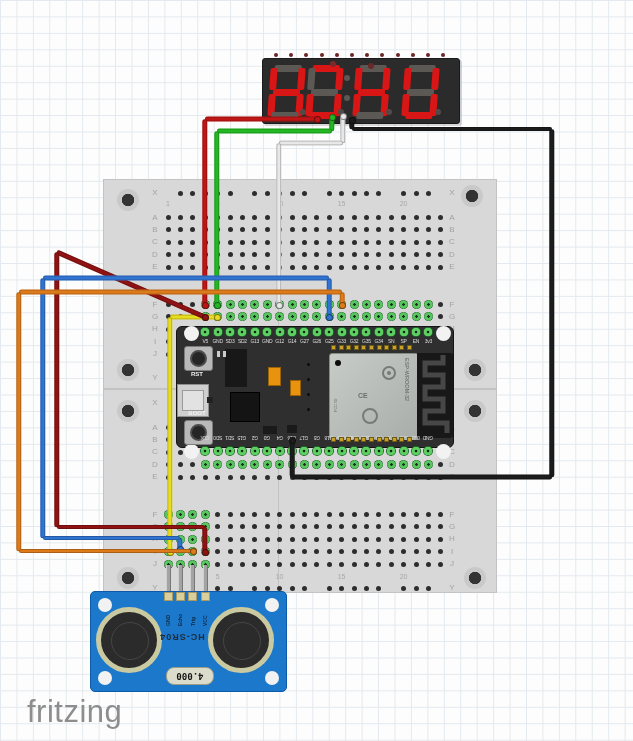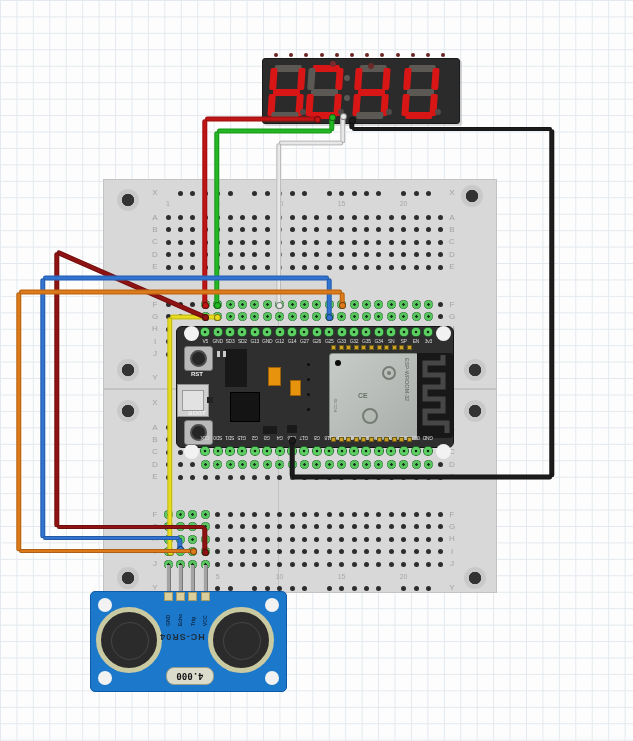--- a/index.html
+++ b/index.html
@@ -166,20 +166,21 @@
     <div class="xducer" style="left:4.5px;top:15px;">
         <div class="xinner"></div>
       </div>
     <div class="xducer" style="left:117px;top:15px;">
         <div class="xinner"></div>
       </div>
   </div>
   <div id="sensor-title">HC-SR04</div>
   <div id="crystal">4.000</div>
 
+  <div id="watermark">fritzing</div>
 
 <div class="hole" style="left: 177.9px; top: 190.5px;"></div>
     <div class="hole" style="left: 190.3px; top: 190.5px;"></div>
     <div class="hole" style="left: 202.7px; top: 190.5px;"></div>
     <div class="hole" style="left: 215.1px; top: 190.5px;"></div>
     <div class="hole" style="left: 227.5px; top: 190.5px;"></div>
     <div class="hole" style="left: 252.3px; top: 190.5px;"></div>
     <div class="hole" style="left: 264.7px; top: 190.5px;"></div>
     <div class="hole" style="left: 277.1px; top: 190.5px;"></div>
     <div class="hole" style="left: 289.5px; top: 190.5px;"></div>

